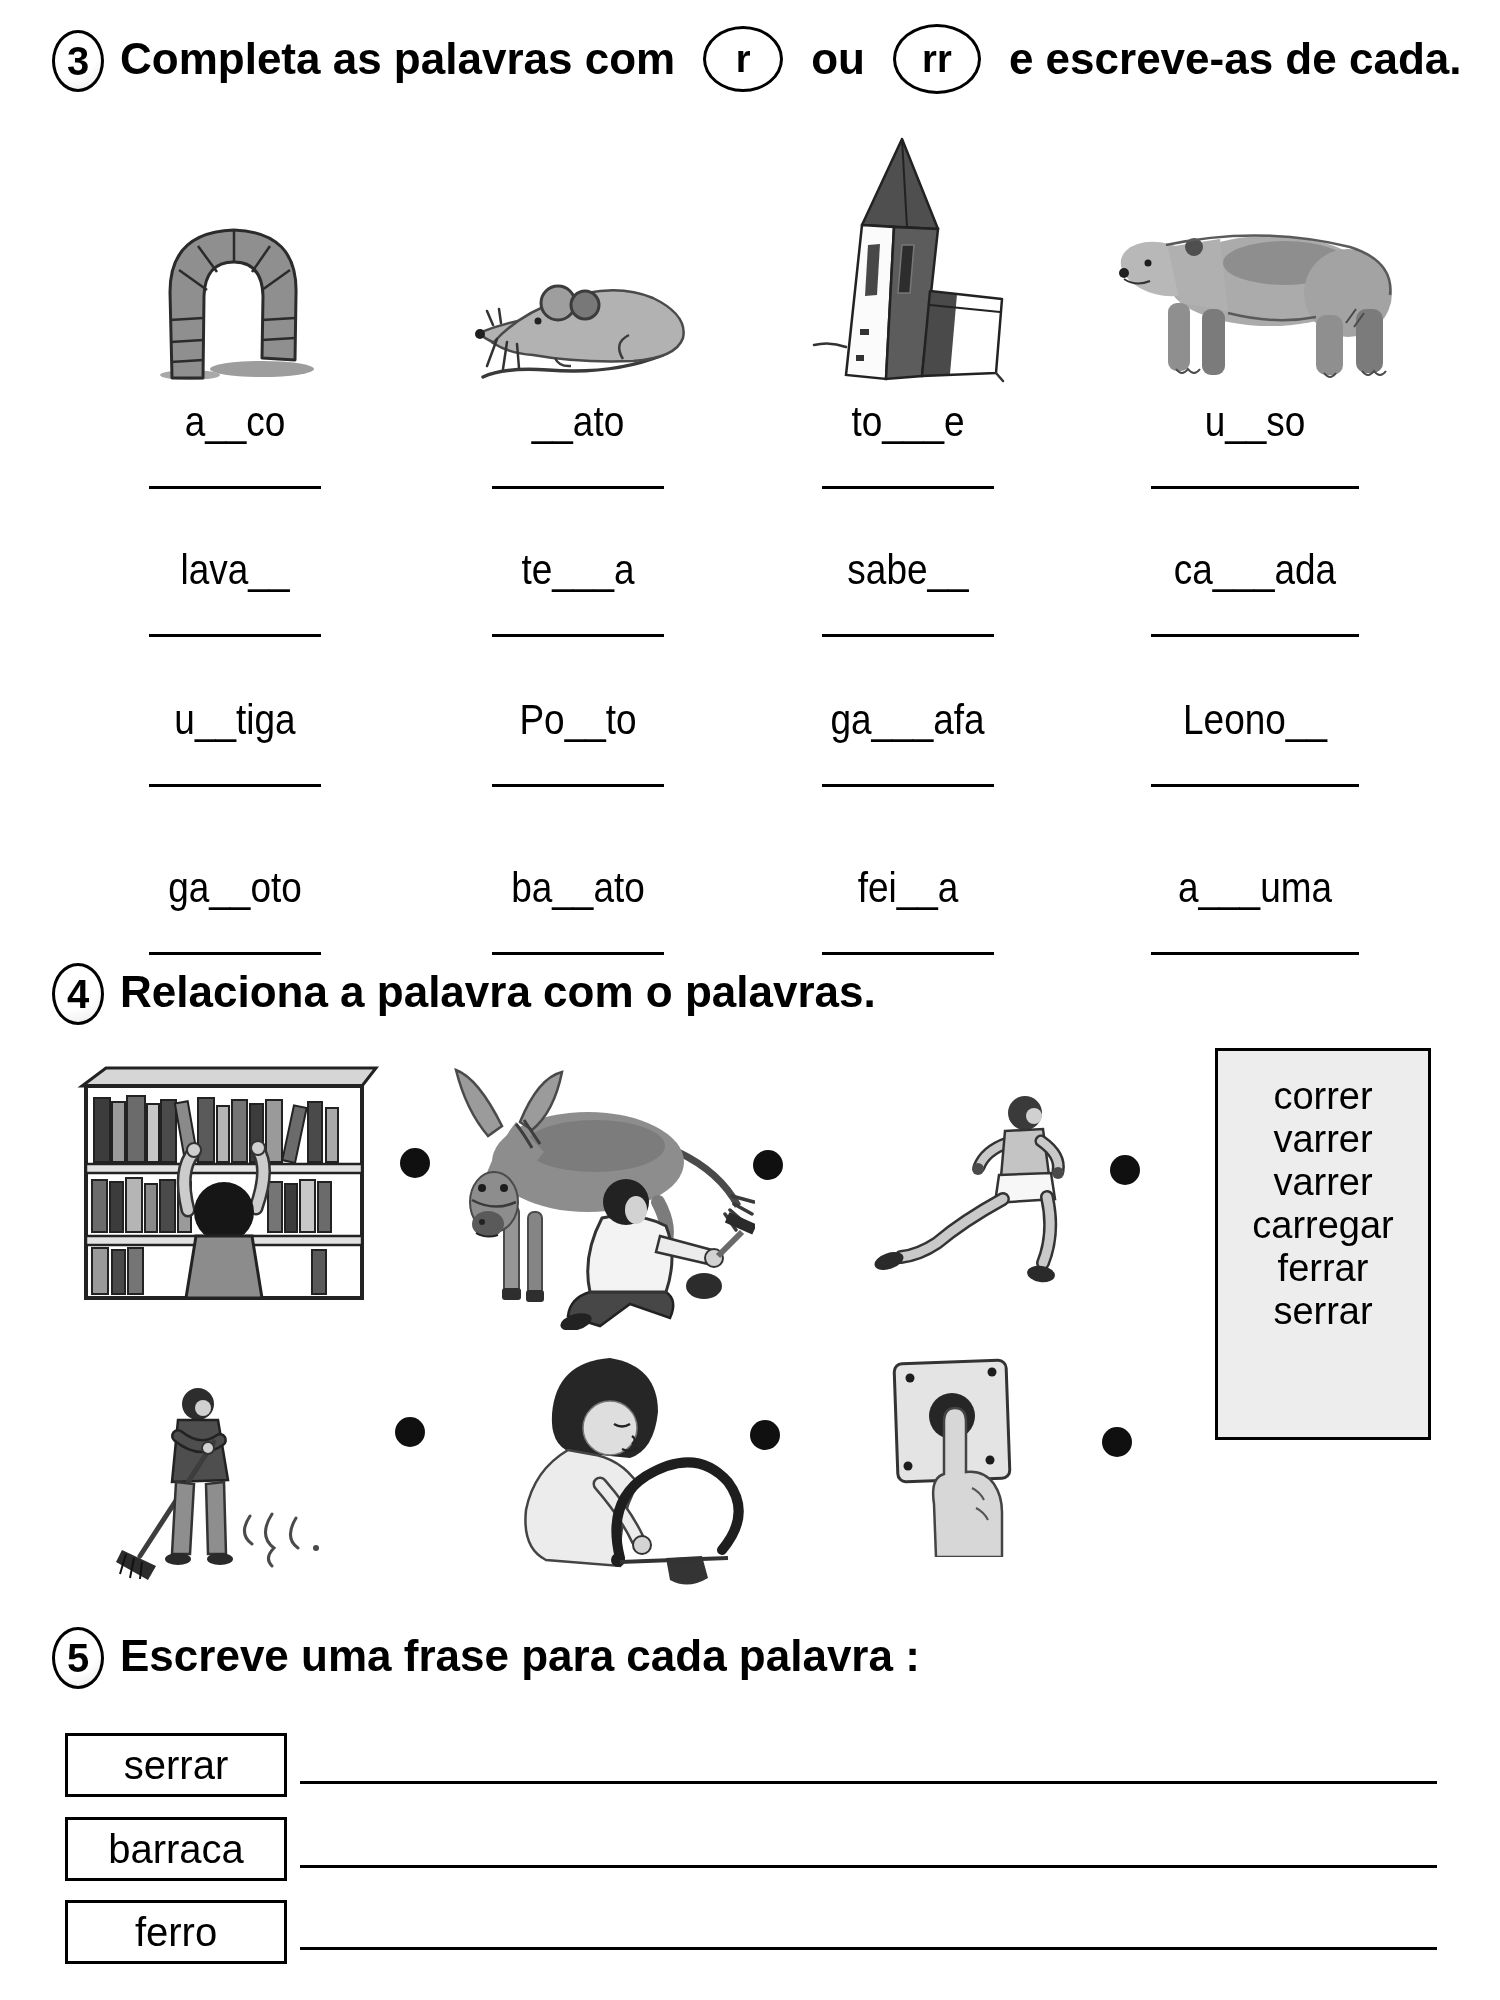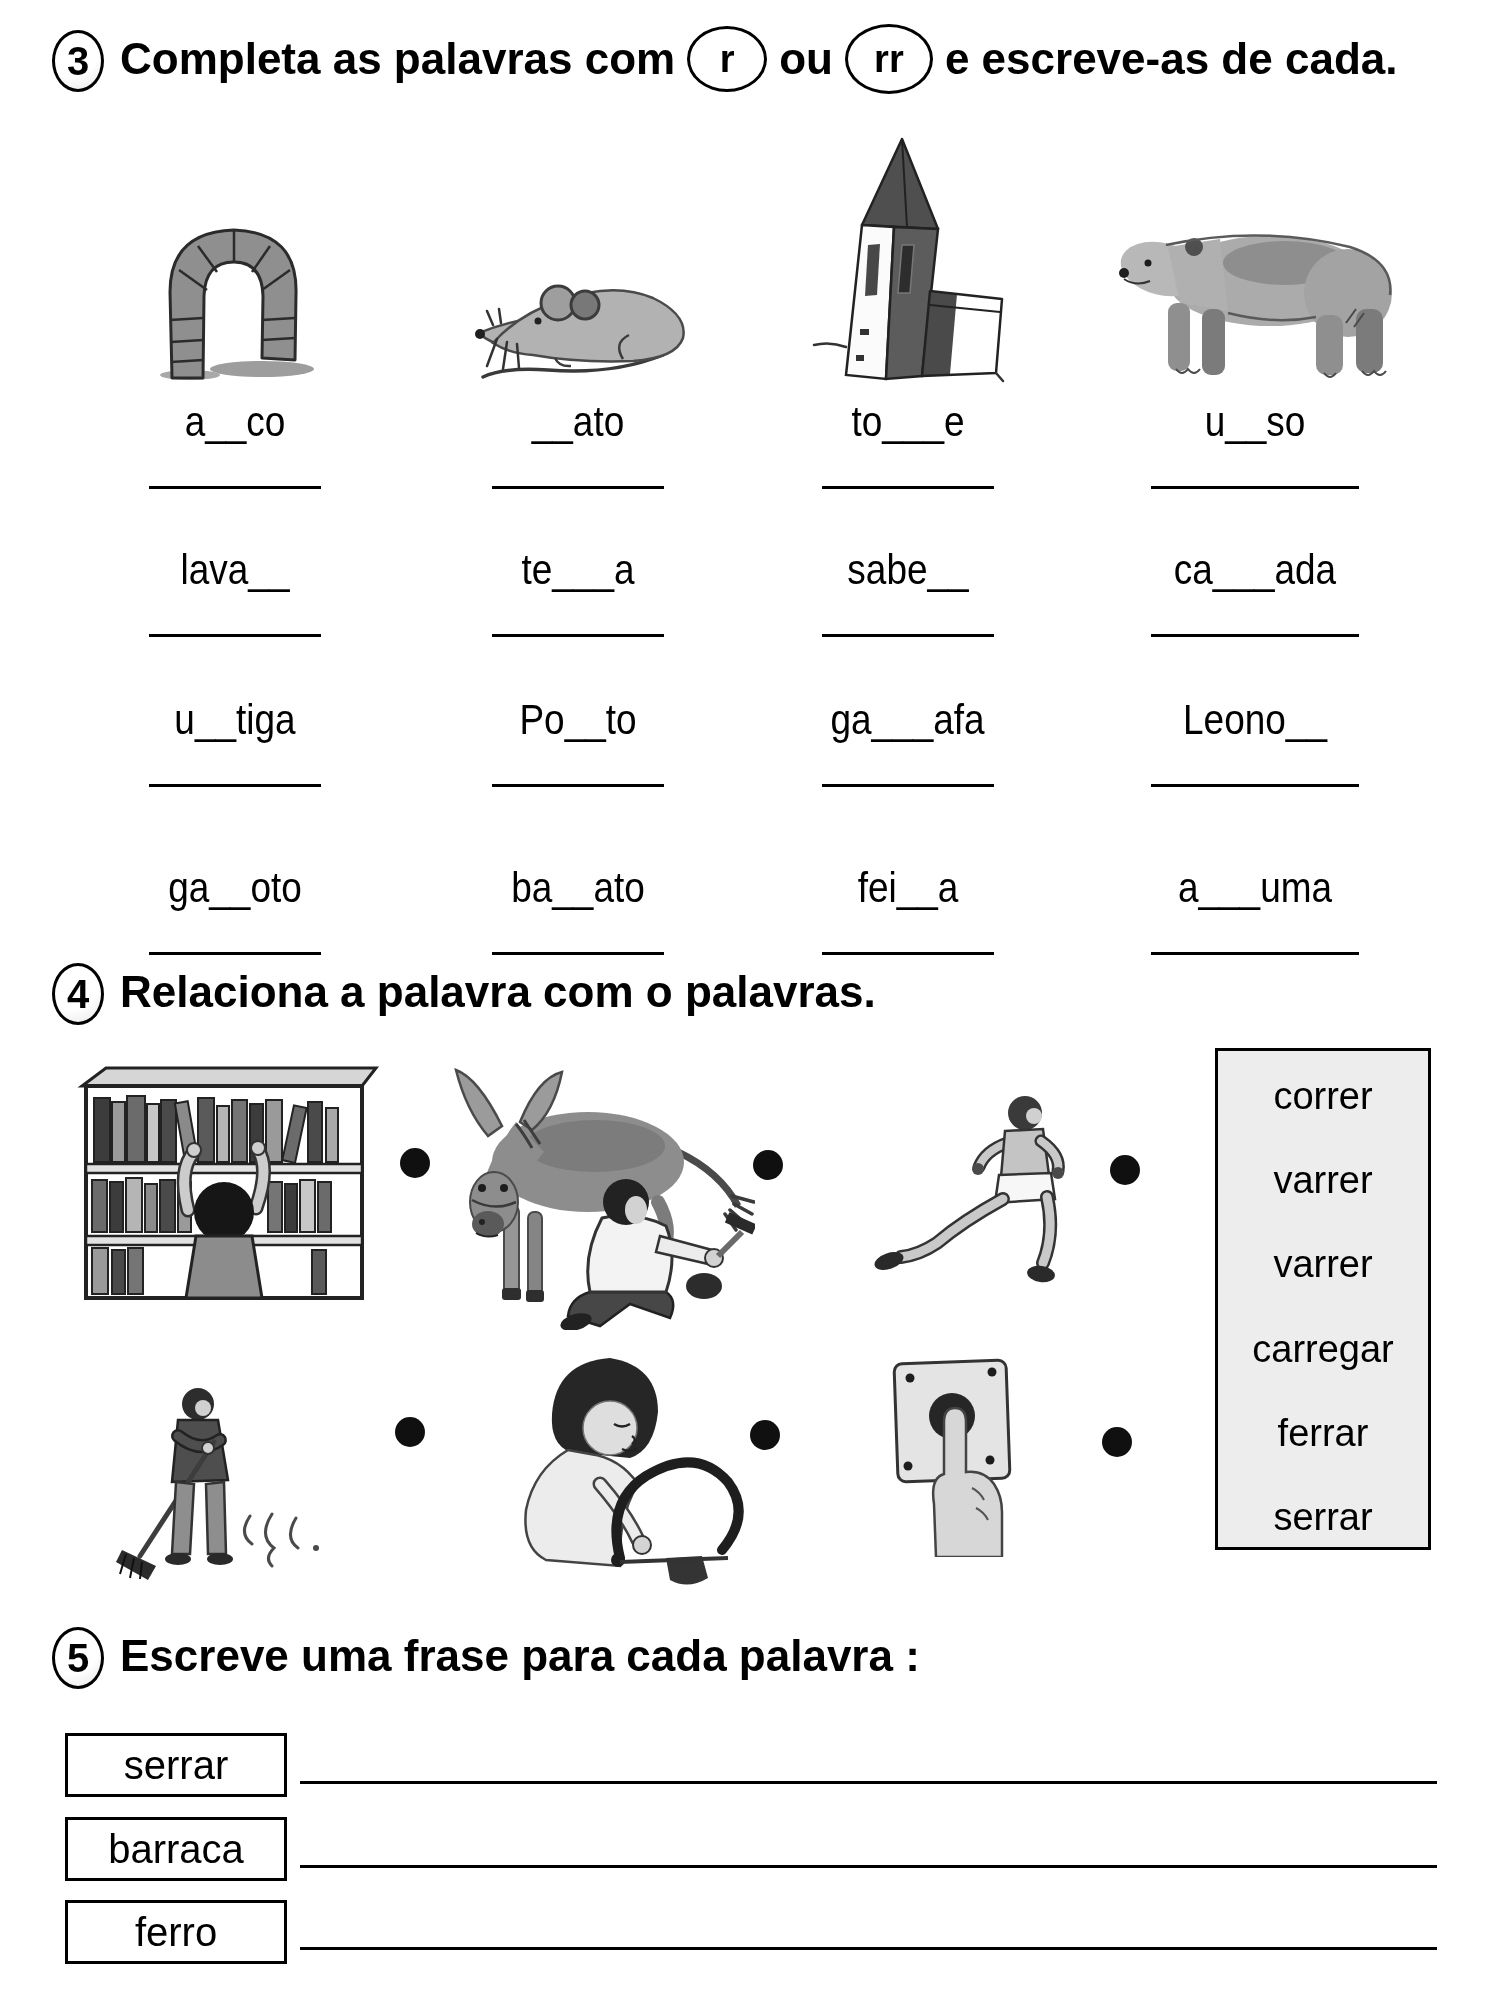--- a/index.html
+++ b/index.html
@@ -2,39 +2,39 @@
 <html><head>
 <meta charset="utf-8">
 <style>
   html,body{margin:0;padding:0;background:#fff;}
   .page{position:relative;width:1500px;height:2000px;background:#fff;overflow:hidden;
         font-family:"Liberation Sans",sans-serif;color:#000;}
   
   .numcircle{position:absolute;left:52px;width:46px;height:56px;border:3.5px solid #000;
         border-radius:50%;display:flex;align-items:center;justify-content:center;
         font-weight:bold;font-size:40px;background:radial-gradient(circle at 35% 30%,#fff 55%,#e6e6e6);}
-  .ex-header{position:absolute;left:120px;display:flex;align-items:center;gap:12px;
+  .ex-header{position:absolute;left:120px;display:flex;align-items:center;gap:28px;
         font-weight:bold;font-size:44px;white-space:nowrap;}
   .oval{display:inline-flex;align-items:center;justify-content:center;border:3px solid #000;
         border-radius:50%;width:74px;height:60px;font-weight:bold;font-size:38px;background:#fff;}
   .oval.wide{width:82px;height:64px;}
   
   .cols4{position:absolute;left:60px;width:1380px;display:grid;
         grid-template-columns:350px 335px 325px 370px;justify-items:center;margin-top:48px;}
   .pics-row{top:85px;height:250px;align-items:end;}
   .wcell{text-align:center;}
   .wword{font-size:42px;transform:scaleX(.88);white-space:pre;}
   .wline{width:172px;border-top:3px solid #000;margin:40px auto 0;}
   .wcell:nth-child(4) .wline{width:208px;}
   
   .pic{position:absolute;}
   .dot{position:absolute;width:30px;height:30px;background:#101010;border-radius:50%;}
-  .bank{position:absolute;left:1215px;top:1048px;width:216px;height:502px;box-sizing:border-box;
+  .bank{position:absolute;left:1215px;top:1048px;width:216px;height:392px;box-sizing:border-box;
         background:#ededed;border:3px solid #000;display:flex;flex-direction:column;
-        justify-content:space-between;align-items:center;padding:24px 4px 8px;}
+        justify-content:flex-start;align-items:center;padding:24px 4px 8px;}
   .bank-word{font-size:38px;}
   
   .wordbox{position:absolute;left:65px;width:222px;height:64px;box-sizing:border-box;
         border:3px solid #000;display:flex;align-items:center;justify-content:center;font-size:40px;background:#fff;}
   .sentline{position:absolute;left:300px;width:1137px;height:0;border-top:3px solid #000;}
 </style>
 </head>
 <body>
 
 <div class="page">

